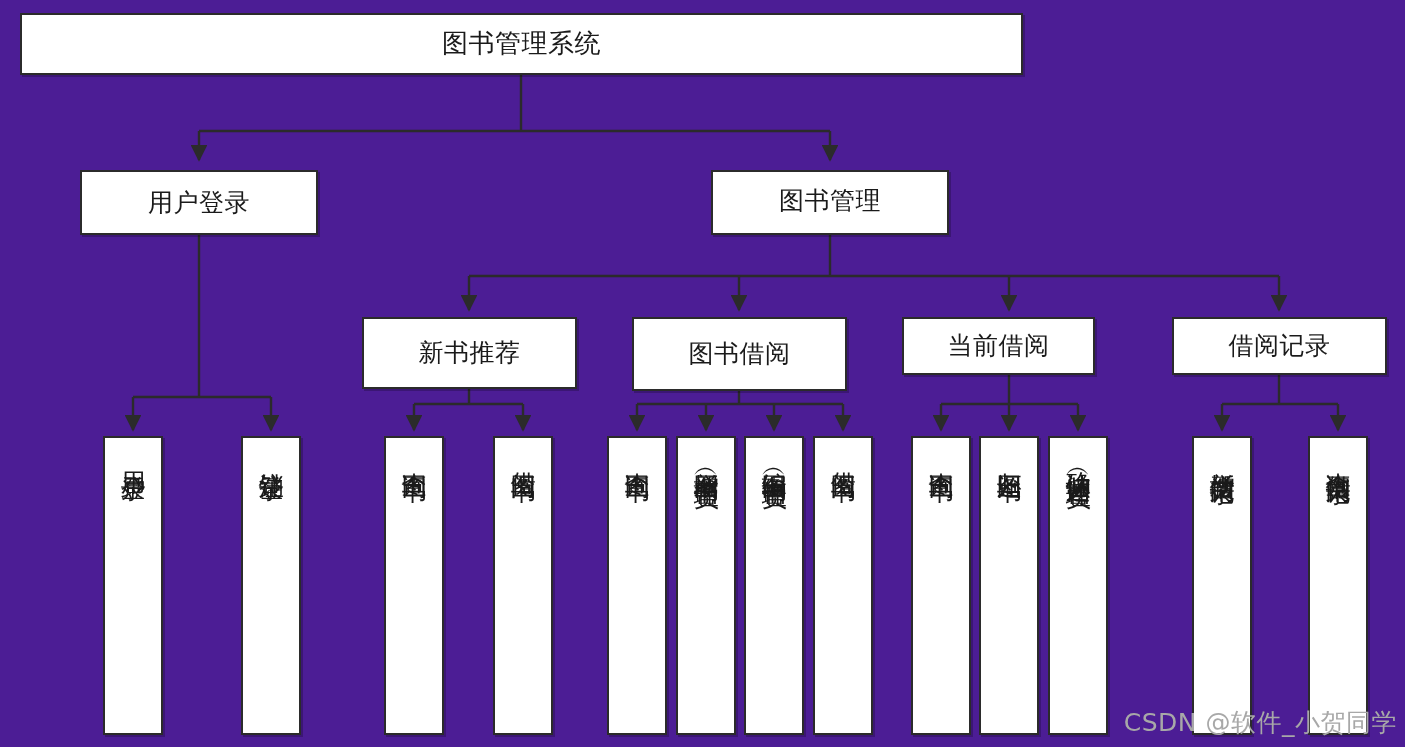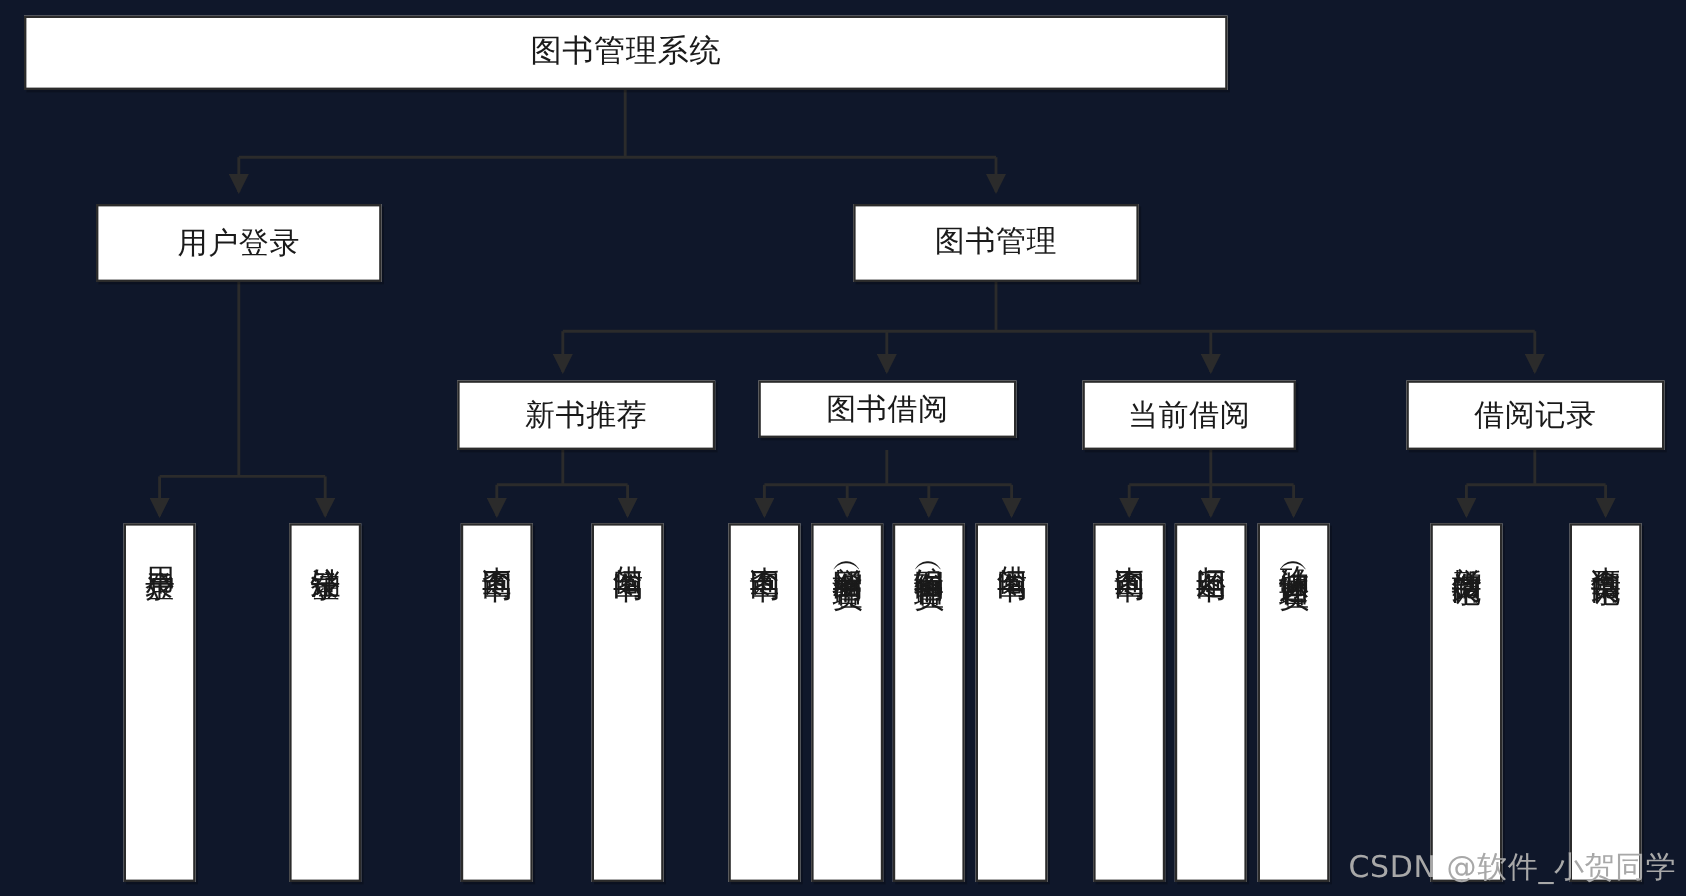--- a/index.html
+++ b/index.html
@@ -7,21 +7,21 @@
     padding: 0;
     background: #ffffff;
   }
   body {
     font-family: "DejaVu Sans", "Liberation Sans", sans-serif;
   }
   #canvas {
     position: relative;
     width: 1405px;
     height: 747px;
-    background: #0f172a;
+    background: #4c1d95;
     overflow: hidden;
   }
   #wires {
     position: absolute;
     left: 0;
     top: 0;
     width: 1405px;
     height: 747px;
   }
   .node {
@@ -130,27 +130,27 @@
     <span class="label">图书管理系统</span>
   </div>
 
   <div class="node horiz" style="left:80px; top:170px; width:238px; height:65px;">
     <span class="label">用户登录</span>
   </div>
   <div class="node horiz" style="left:711px; top:170px; width:238px; height:65px;font-family:Liberation Mono, monospace;">
     <span class="label">图书管理</span>
   </div>
 
-  <div class="node horiz" style="left:362px; top:317px; width:215px; height:58px;margin-left:19px;">
+  <div class="node horiz" style="left:362px; top:317px; width:215px; height:72px;">
     <span class="label">新书推荐</span>
   </div>
-  <div class="node horiz" style="left:632px; top:317px; width:215px; height:48px;justify-content:center;">
+  <div class="node horiz" style="left:632px; top:317px; width:215px; height:74px;justify-content:center;">
     <span class="label">图书借阅</span>
   </div>
-  <div class="node horiz" style="left:902px; top:317px; width:178px; height:58px;">
+  <div class="node horiz" style="left:902px; top:317px; width:193px; height:58px;">
     <span class="label">当前借阅</span>
   </div>
   <div class="node horiz" style="left:1172px; top:317px; width:215px; height:58px;">
     <span class="label">借阅记录</span>
   </div>
 
   <div class="node vert" style="left:103px; top:436px; width:60px; height:299px;">
     <span class="label">用户登录</span>
   </div>
   <div class="node vert" style="left:241px; top:436px; width:60px; height:299px;">

